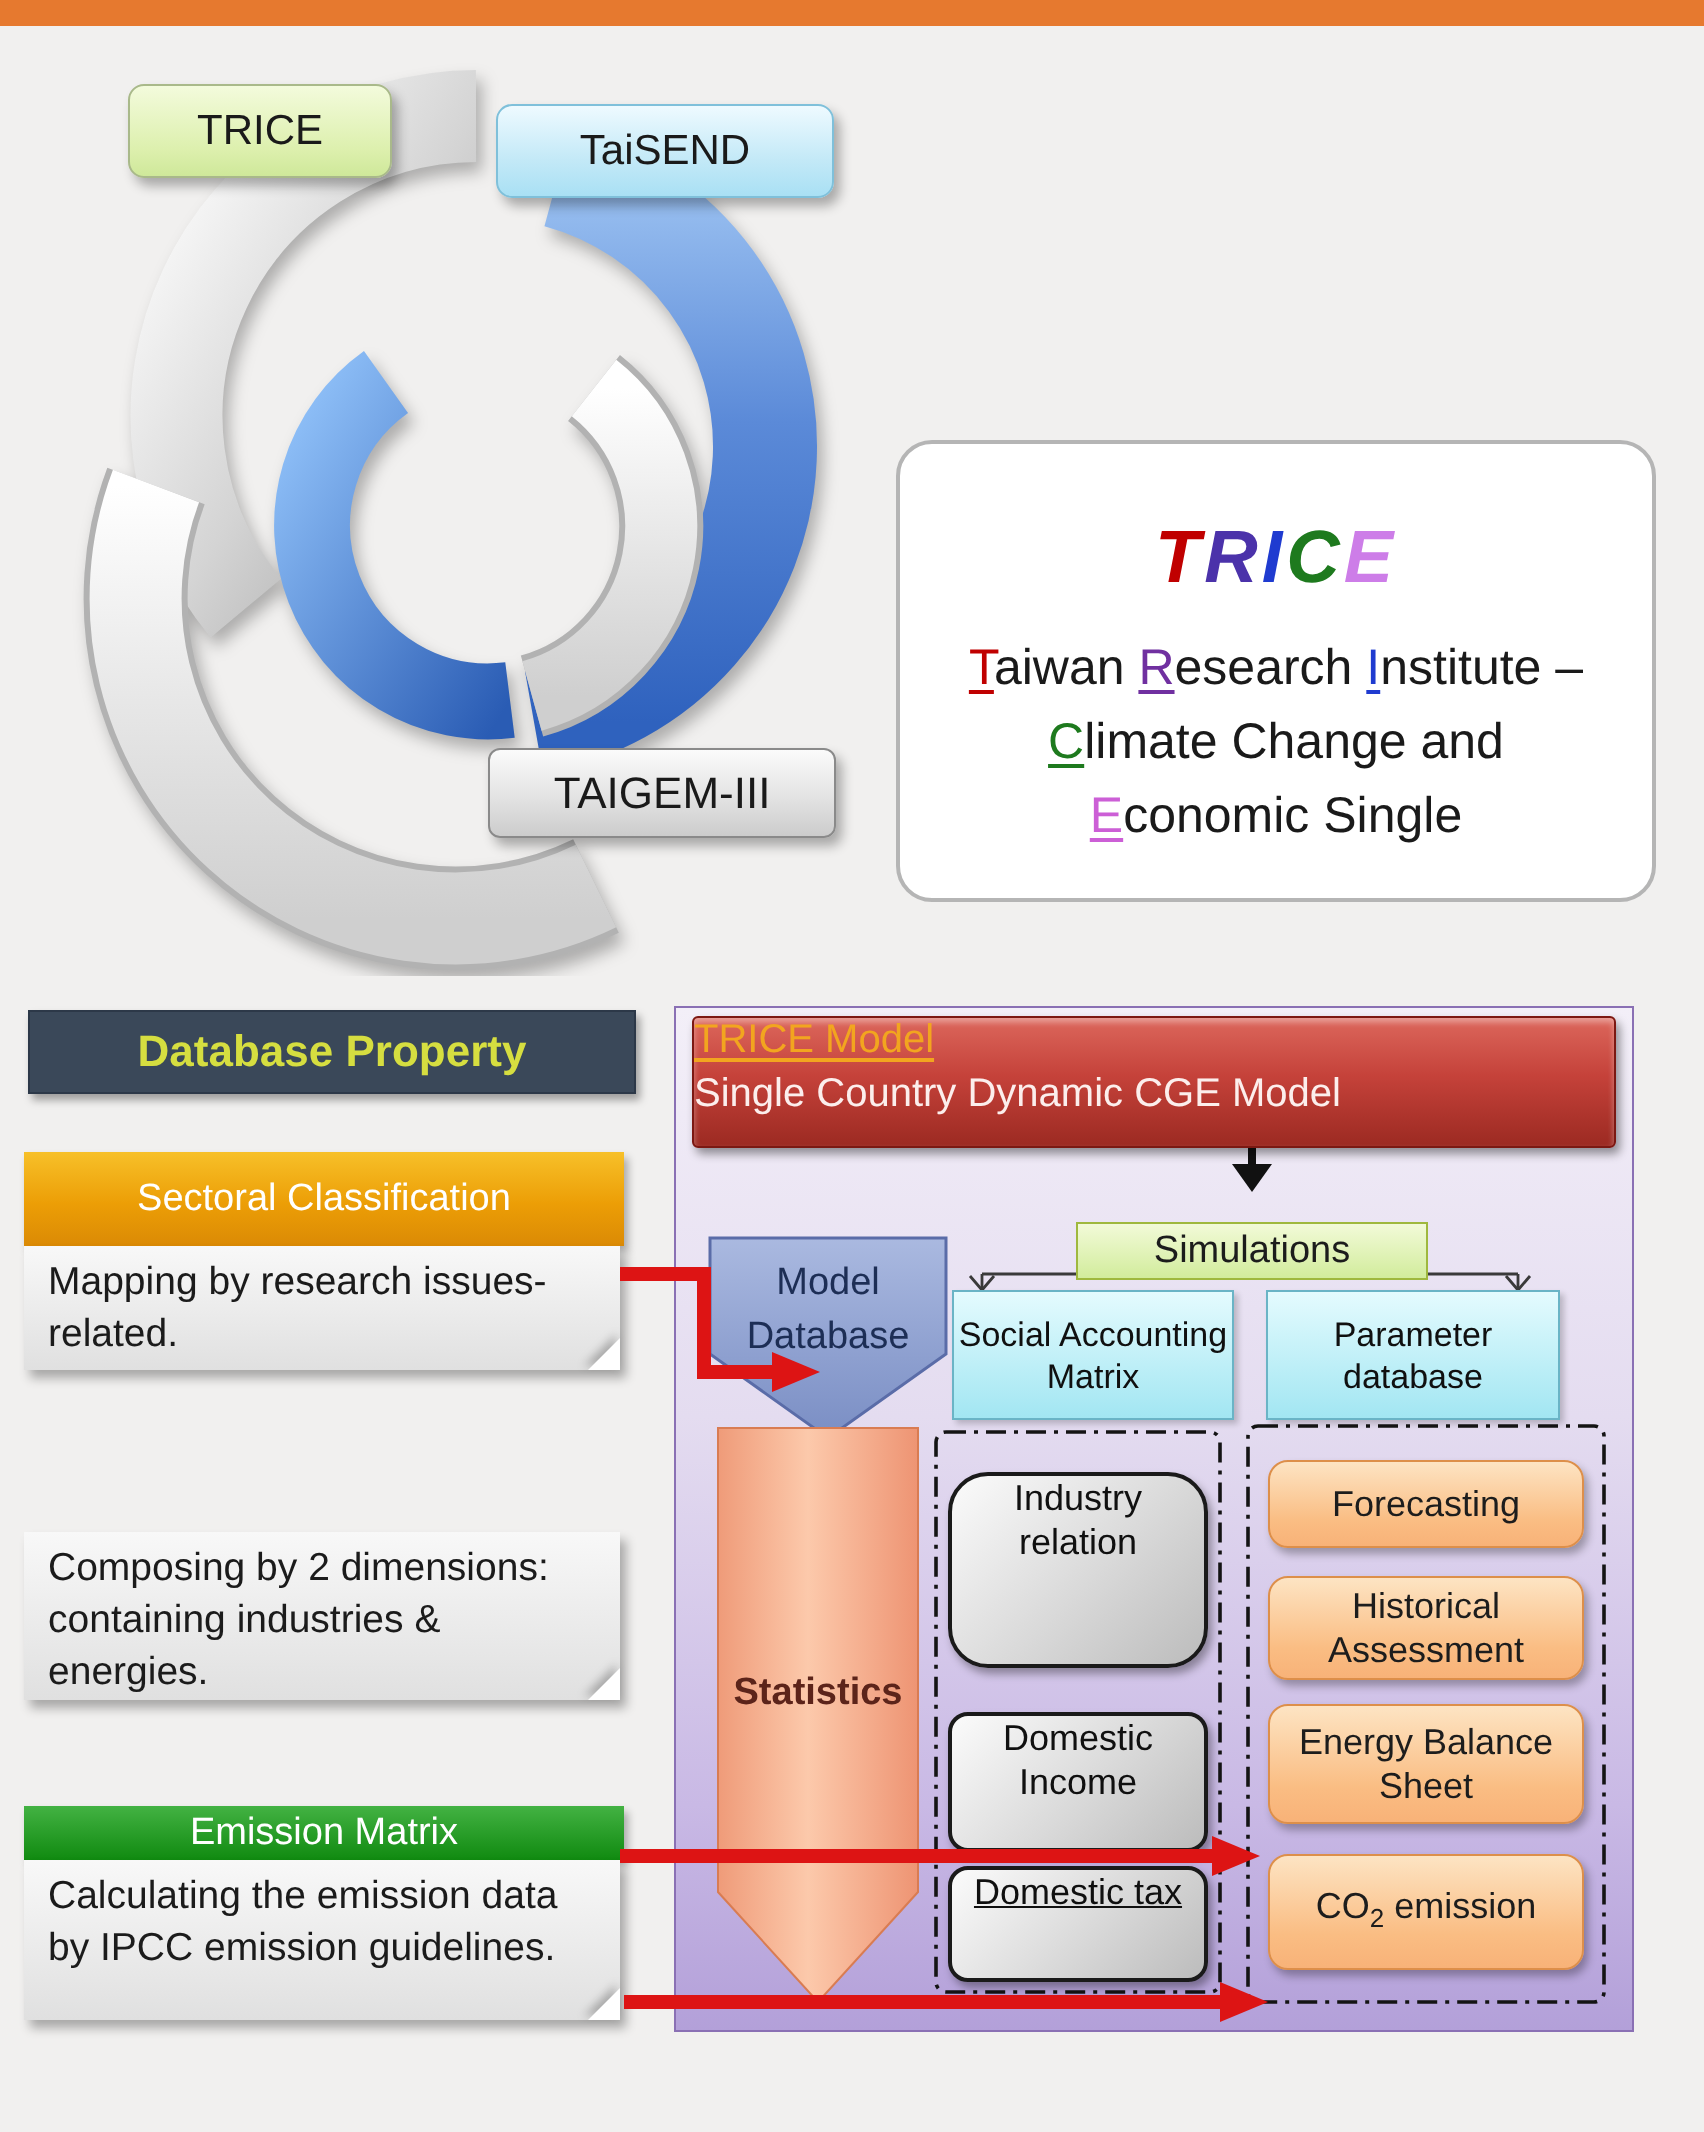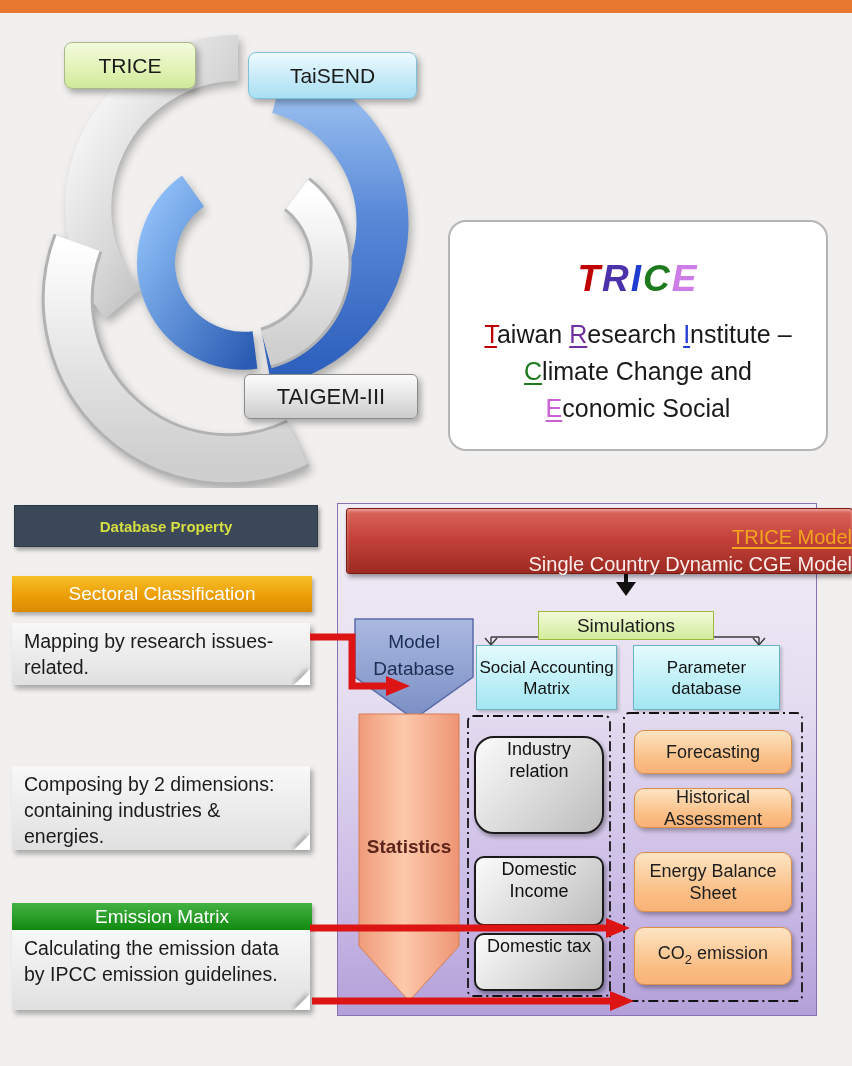--- a/index.html
+++ b/index.html
@@ -25,72 +25,72 @@
   
   #title-card{position:absolute;left:448px;top:220px;width:380px;height:231px;background:#ffffff;
       border:2px solid #b5b5b5;border-radius:18px;text-align:center;box-sizing:border-box;padding-top:36px;}
   #acronym{font-style:italic;font-weight:600;font-size:37px;letter-spacing:2px;}
   #subtitle{margin-top:16px;font-size:25px;line-height:37px;color:#1a1a1a;}
   .u{text-decoration:underline;text-underline-offset:3px;}
 
   
   #db-header{position:absolute;left:14px;top:505px;width:302px;height:40px;background:#3a4859;
       border:1px solid #2c3848;display:flex;align-items:center;justify-content:center;
-      color:#d6de40;font-size:15px;font-weight:600;box-shadow:2px 3px 4px rgba(0,0,0,.35);}
+      color:#d6de40;font-size:22px;font-weight:600;box-shadow:2px 3px 4px rgba(0,0,0,.35);}
   .sec-title{position:absolute;left:12px;width:300px;display:flex;align-items:center;justify-content:center;
       color:#ffffff;font-size:19px;box-shadow:2px 3px 4px rgba(0,0,0,.3);}
-  #sec-title-0{top:576px;height:36px;background:linear-gradient(180deg,#f7c029,#ec9e06 55%,#db8a05);}
+  #sec-title-0{top:576px;height:47px;background:linear-gradient(180deg,#f7c029,#ec9e06 55%,#db8a05);}
   #sec-title-1{top:738px;height:30px;background:linear-gradient(180deg,#f25c30,#d02c04);}
   #sec-title-2{top:903px;height:27px;background:linear-gradient(180deg,#43b243,#108a10);}
   .note{position:absolute;left:12px;width:298px;box-sizing:border-box;padding:5px 12px 0 12px;
       background:linear-gradient(180deg,#f8f8f8,#e0e0e0);color:#1b1b1b;font-size:19.5px;line-height:26px;
       box-shadow:3px 4px 5px rgba(0,0,0,.3);}
   .note::after{content:"";position:absolute;right:0;bottom:0;width:0;height:0;
       border-style:solid;border-width:0 0 16px 16px;border-color:transparent transparent #ffffff transparent;
       filter:drop-shadow(-2px -2px 2px rgba(0,0,0,.25));}
   #note-0{top:623px;height:62px;}
   #note-1{top:766px;height:84px;}
   #note-2{top:930px;height:80px;}
 
   
   #model-panel{position:absolute;left:337px;top:503px;width:480px;height:513px;box-sizing:border-box;
       border:1.5px solid #8a70b4;
       background:linear-gradient(180deg,#f3eff8 0%,#e4dcf0 40%,#c9b9e5 78%,#b3a0d9 100%);}
   #panel-svg{position:absolute;left:0;top:0;}
-  #panel-header{position:absolute;left:8px;top:4px;width:507px;height:66px;border-radius:3px;
+  #panel-header{position:absolute;left:8px;top:4px;width:462px;height:66px;border-radius:3px;
       background:linear-gradient(180deg,#dc675c,#c5423a 45%,#9c2a22);border:1px solid #7c1812;
       box-shadow:2px 3px 5px rgba(0,0,0,.4), inset 0 2px 3px rgba(255,255,255,.4);
-      text-align:right;box-sizing:border-box;padding-top:17px;}
+      text-align:left;box-sizing:border-box;padding-top:0;}
   #panel-title{color:#f2a51f;font-size:20px;text-decoration:underline;text-underline-offset:3px;}
   #panel-subtitle{color:#fceeec;font-size:20px;margin-top:4px;}
   #simulations-box{position:absolute;left:200px;top:88px;width:176px;height:29px;
       background:linear-gradient(180deg,#f2fad8,#d2ec9c);border:1.5px solid #9fb83e;box-sizing:border-box;
       display:flex;align-items:center;justify-content:center;font-size:19px;color:#1c1c1c;margin-top:19px;}
   .cyan-box{position:absolute;background:linear-gradient(180deg,#e4fbfe,#a2e6f2);border:1.5px solid #6ab4c6;
       box-sizing:border-box;display:flex;align-items:center;justify-content:center;text-align:center;
       font-size:17px;line-height:21px;color:#101010;box-shadow:2px 2px 3px rgba(0,0,0,.2);}
   #sam-box{left:138px;top:141px;width:141px;height:65px;}
   #param-box{left:295px;top:141px;width:147px;height:65px;}
   #model-db-label{position:absolute;left:17px;top:124px;width:118px;text-align:center;
       font-size:19px;line-height:27px;color:#1d2e55;}
   #statistics-label{position:absolute;left:21px;top:332px;width:100px;text-align:center;
       font-size:19px;font-weight:700;color:#5c241a;}
   .gray-box{position:absolute;left:136px;width:130px;box-sizing:border-box;
       background:linear-gradient(135deg,#fbfbfb,#d9d9d9 55%,#bcbcbc);border:2px solid #1a1a1a;
       display:flex;justify-content:center;text-align:center;
       font-size:18px;line-height:22px;color:#101010;box-shadow:2px 3px 4px rgba(0,0,0,.35);}
   #gray-box-0{top:232px;height:98px;border-radius:20px;}
   #gray-box-1{top:352px;height:70px;border-radius:10px;}
-  #gray-box-2{top:429px;height:58px;border-radius:10px;}
+  #gray-box-2{top:429px;height:58px;border-radius:10px;text-decoration:underline;}
   .orange-box{position:absolute;left:296px;width:158px;box-sizing:border-box;
       background:linear-gradient(180deg,#fde4c3,#fabd83 70%,#f8b278);border:1.5px solid #dd8f4a;border-radius:10px;
       display:flex;align-items:center;justify-content:center;text-align:center;
       font-size:18px;line-height:22px;color:#1d1d1d;box-shadow:2px 3px 4px rgba(0,0,0,.3);}
   #orange-box-0{top:226px;height:44px;}
-  #orange-box-1{top:284px;height:40px;}
+  #orange-box-1{top:284px;height:52px;}
   #orange-box-2{top:348px;height:60px;}
   #co2-box{top:423px;height:58px;}
   #co2-box sub{font-size:13px;}
 
   #red-arrows{position:absolute;left:0;top:0;pointer-events:none;}
 </style>
 </head>
 <body>
 
 <div id="slide">
@@ -139,21 +139,21 @@
     <span>TAIGEM-III</span>
   </div>
 
   <div id="title-card">
     <div id="acronym">
       <span style="color: rgb(192, 0, 0);">T</span><span style="color: rgb(75, 50, 170);">R</span><span style="color: rgb(31, 59, 208);">I</span><span style="color: rgb(30, 122, 30);">C</span><span style="color: rgb(205, 125, 232);">E</span>
     </div>
     <div id="subtitle">
       <div><span class="u" style="color: rgb(192, 0, 0);">T</span><span>aiwan </span><span class="u" style="color: rgb(112, 48, 160);">R</span><span>esearch </span><span class="u" style="color: rgb(31, 59, 208);">I</span><span>nstitute –</span></div>
       <div><span class="u" style="color: rgb(30, 122, 30);">C</span><span>limate Change and</span></div>
-      <div><span class="u" style="color: rgb(204, 95, 214);">E</span><span>conomic Social</span></div>
+      <div><span class="u" style="color: rgb(204, 95, 214);">E</span><span>conomic Single</span></div>
     </div>
   </div>
 
   <div id="db-header">
     <span>Database Property</span>
   </div>
 
   <div class="sec-title" id="sec-title-0">
     <span>Sectoral Classification</span>
   </div>

